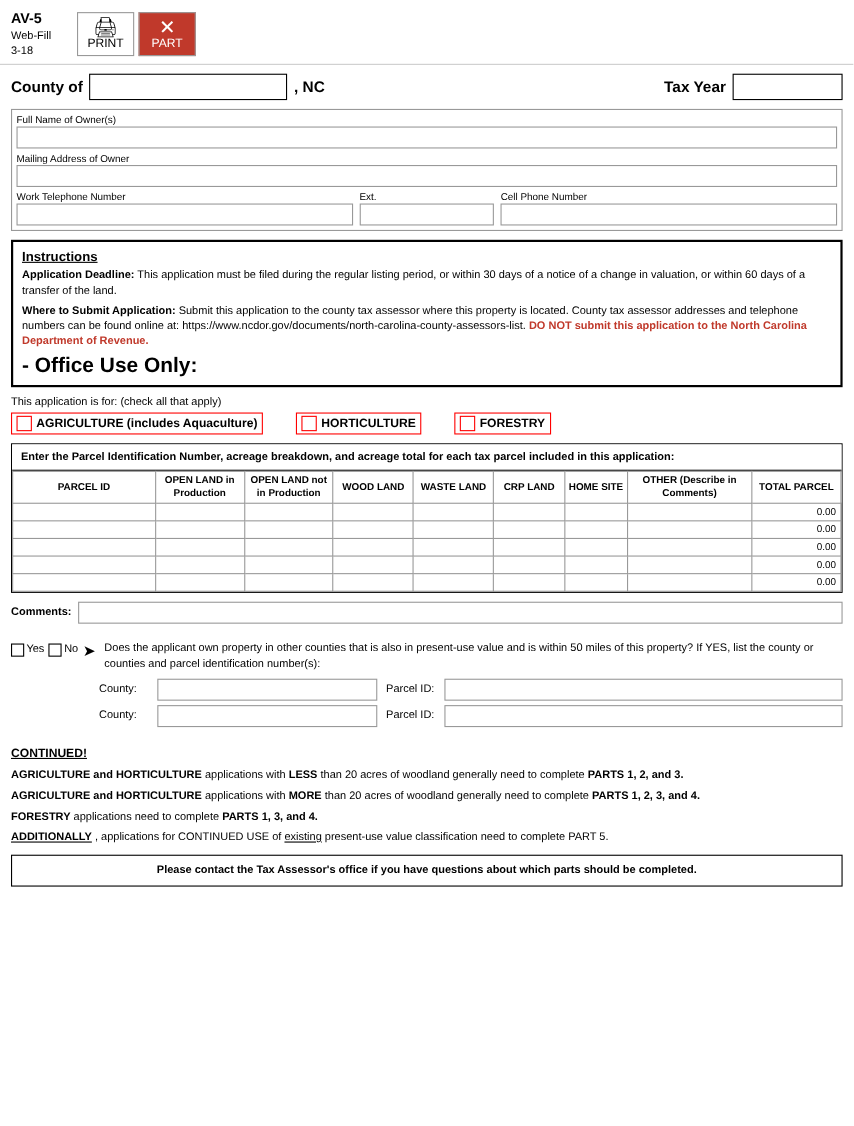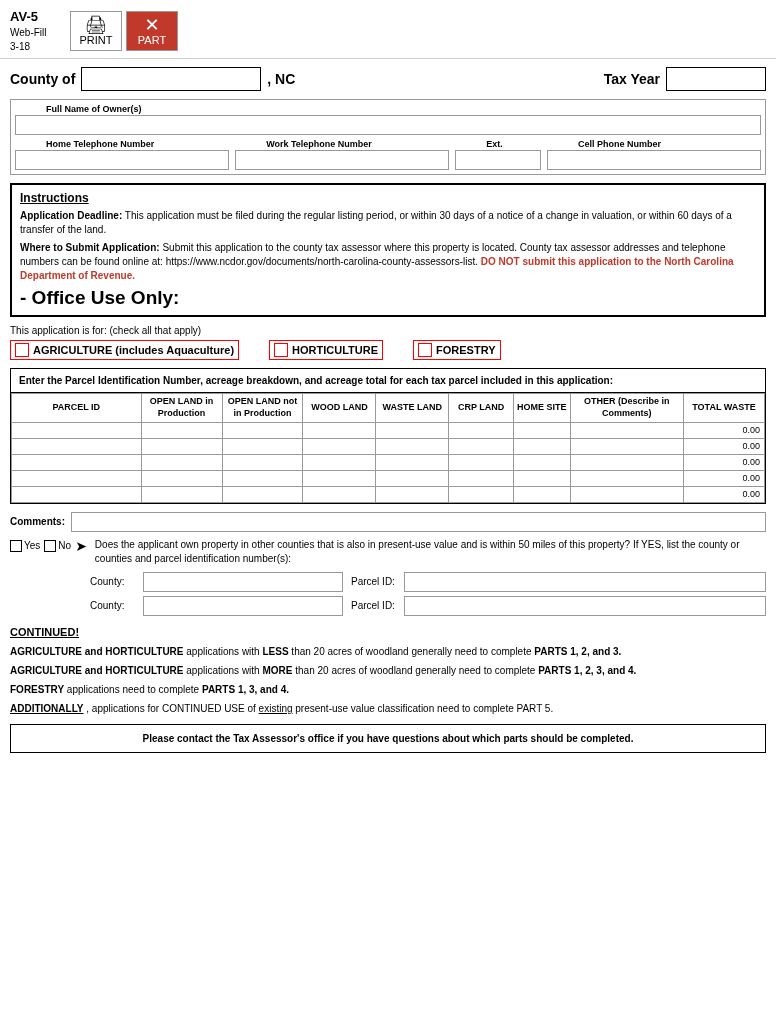--- a/index.html
+++ b/index.html
@@ -105,24 +105,23 @@
     }
 
     
     .owner-box {
       border: 1px solid #999;
       margin: 0 10px;
       padding: 4px;
     }
     .owner-box .field-label {
       font-size: 9px;
-      font-weight: bold;
+      font-weight: normal;
       color: #000;
       margin-bottom: 1px;
-      margin-left: 31px;
     }
     .owner-box input[type=text] {
       border: 1px solid #999;
       height: 20px;
       width: 100%;
       font-size: 11px;
       padding: 1px 3px;
     }
     .owner-row {
       margin-bottom: 4px;
@@ -254,21 +253,21 @@
     .comments-row input[type=text] {
       border: 1px solid #999;
       height: 20px;
       flex: 1;
       font-size: 10px;
       padding: 1px 3px;
     }
 
     
     .yes-no-section {
-      margin: 6px 10px;
+      margin: 16px 10px;
     }
     .yes-no-row {
       display: flex;
       align-items: flex-start;
       gap: 4px;
       margin-bottom: 6px;
     }
     .yes-no-boxes {
       display: flex;
       align-items: center;
@@ -386,25 +385,25 @@
     <span>Tax Year</span>
     <input type="text" style="">
   </div>
 </div>
 
 <div class="owner-box">
   <div class="owner-row">
     <div class="field-label">Full Name of Owner(s)</div>
     <input type="text" style="">
   </div>
+  <div class="owner-row">
+    <div class="field-label">Mailing Address of Owner</div>
+    <input type="text" style="">
+  </div>
   <div class="phone-row">
-    <div class="field-group" style="flex:1.5;">
-      <div class="field-label">Home Telephone Number</div>
-      <input type="text" style="width: 100%; border: 1px solid rgb(153, 153, 153); height: 20px;">
-    </div>
     <div class="field-group" style="flex:1.5;">
       <div class="field-label">Work Telephone Number</div>
       <input type="text" style="width: 100%; border: 1px solid rgb(153, 153, 153); height: 20px;">
     </div>
     <div class="field-group" style="flex:0.6;">
       <div class="field-label">Ext.</div>
       <input type="text" style="width: 100%; border: 1px solid rgb(153, 153, 153); height: 20px;">
     </div>
     <div class="field-group" style="flex:1.5;">
       <div class="field-label">Cell Phone Number</div>
@@ -452,21 +451,21 @@
     <thead>
       <tr>
         <th style="width:16%;">PARCEL ID</th>
         <th style="width:10%;">OPEN LAND in Production</th>
         <th style="width:10%;">OPEN LAND not in Production</th>
         <th style="width:9%;">WOOD LAND</th>
         <th style="width:9%;">WASTE LAND</th>
         <th style="width:8%;">CRP LAND</th>
         <th style="width:7%;">HOME SITE</th>
         <th style="width:14%;">OTHER (Describe in Comments)</th>
-        <th style="width:10%;">TOTAL WASTE</th>
+        <th style="width:10%;">TOTAL PARCEL</th>
       </tr>
     </thead>
     <tbody id="parcel-tbody">
     <tr>
           <td><input type="text" style=""></td>
           <td><input type="text" style=""></td>
           <td><input type="text" style=""></td>
           <td><input type="text" style=""></td>
           <td><input type="text" style=""></td>
           <td><input type="text" style=""></td>

